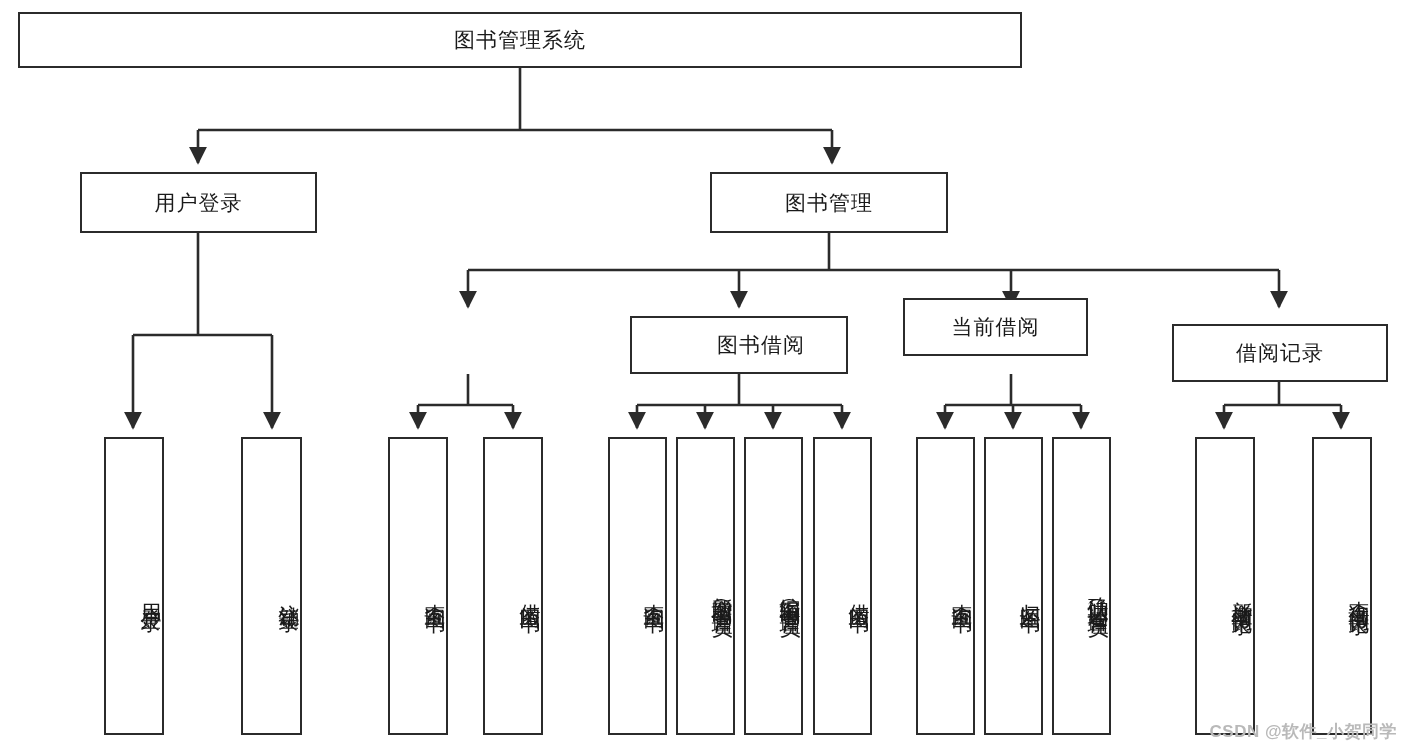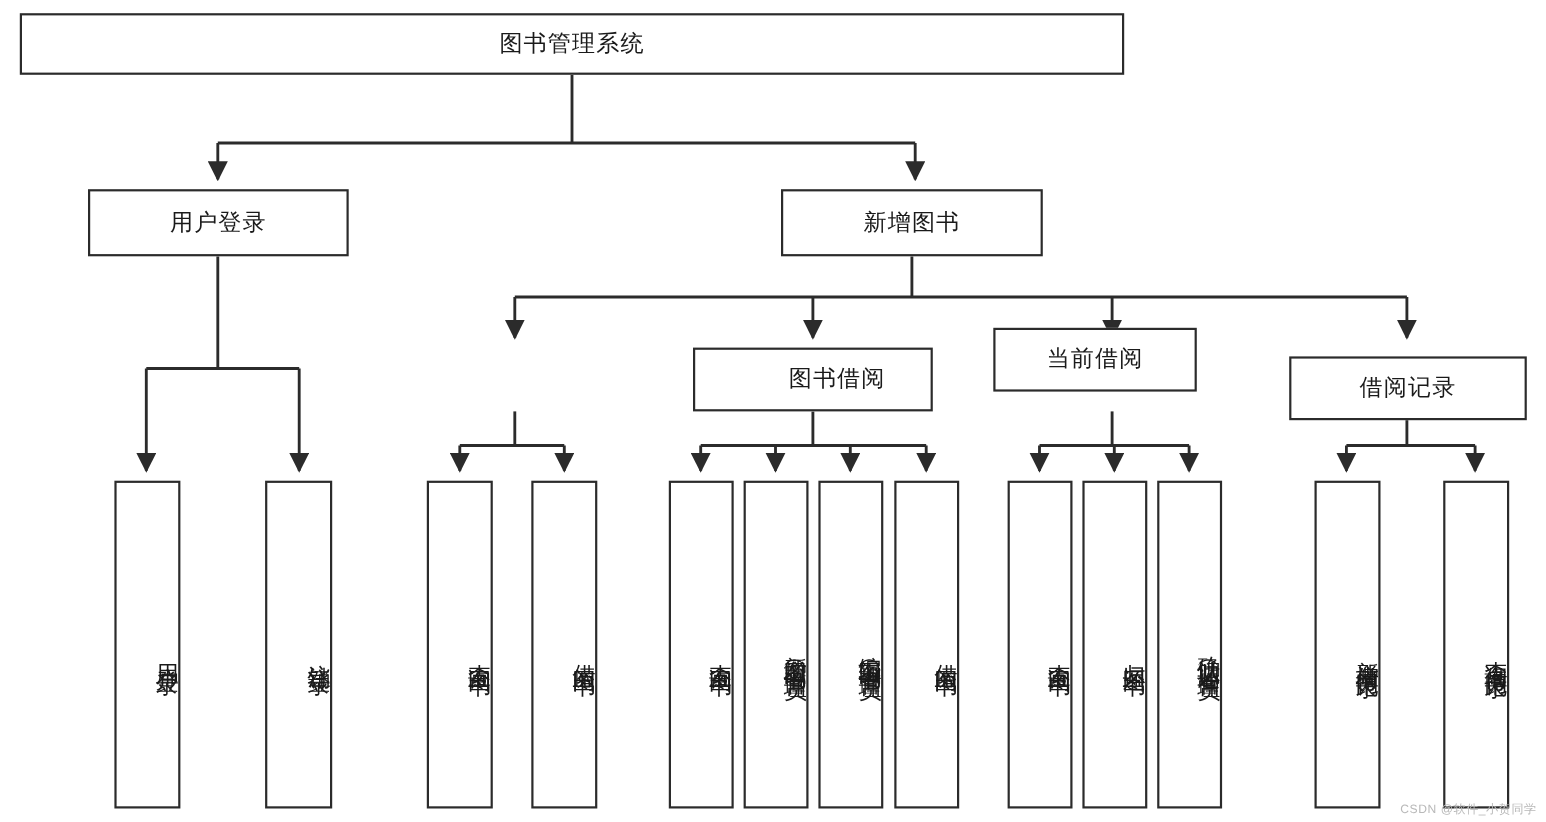--- a/index.html
+++ b/index.html
@@ -54,25 +54,26 @@
   }
   .node.v > span {
     writing-mode: vertical-rl;
     text-orientation: upright;
     display: block;
   }
   .watermark {
     position: absolute;
     right: 8px;
     bottom: 4px;
-    font-size: 11px;
+    font-size: 17px;
     color: #b9b9b9;
     letter-spacing: 0.5px;
     white-space: nowrap;
     font-family: "Liberation Sans", "DejaVu Sans", sans-serif;
+    font-weight: bold;
   }
 </style>
 </head>
 <body>
 
 <div id="canvas">
 
   <svg id="edges" viewBox="0 0 1405 747" xmlns="http://www.w3.org/2000/svg">
     <defs>
       <marker id="arrow" viewBox="0 0 10 10" refX="9" refY="5" markerWidth="7" markerHeight="7" orient="auto-start-reverse">
@@ -124,21 +125,21 @@
   </svg>
 
   <div class="node h" style="left:18px; top:12px; width:1004px; height:56px;">
     <span>图书管理系统</span>
   </div>
 
   <div class="node h" style="left:80px; top:172px; width:237px; height:61px;">
     <span>用户登录</span>
   </div>
   <div class="node h" style="left:710px; top:172px; width:238px; height:61px;">
-    <span>新增图书</span>
+    <span>图书管理</span>
   </div>
 
   <div class="node h" style="left:630px; top:316px; width:218px; height:58px;padding-left:44px;">
     <span>图书借阅</span>
   </div>
   <div class="node h" style="left:903px; top:298px; width:185px; height:58px;">
     <span>当前借阅</span>
   </div>
   <div class="node h" style="left:1172px; top:324px; width:216px; height:58px;">
     <span>借阅记录</span>

